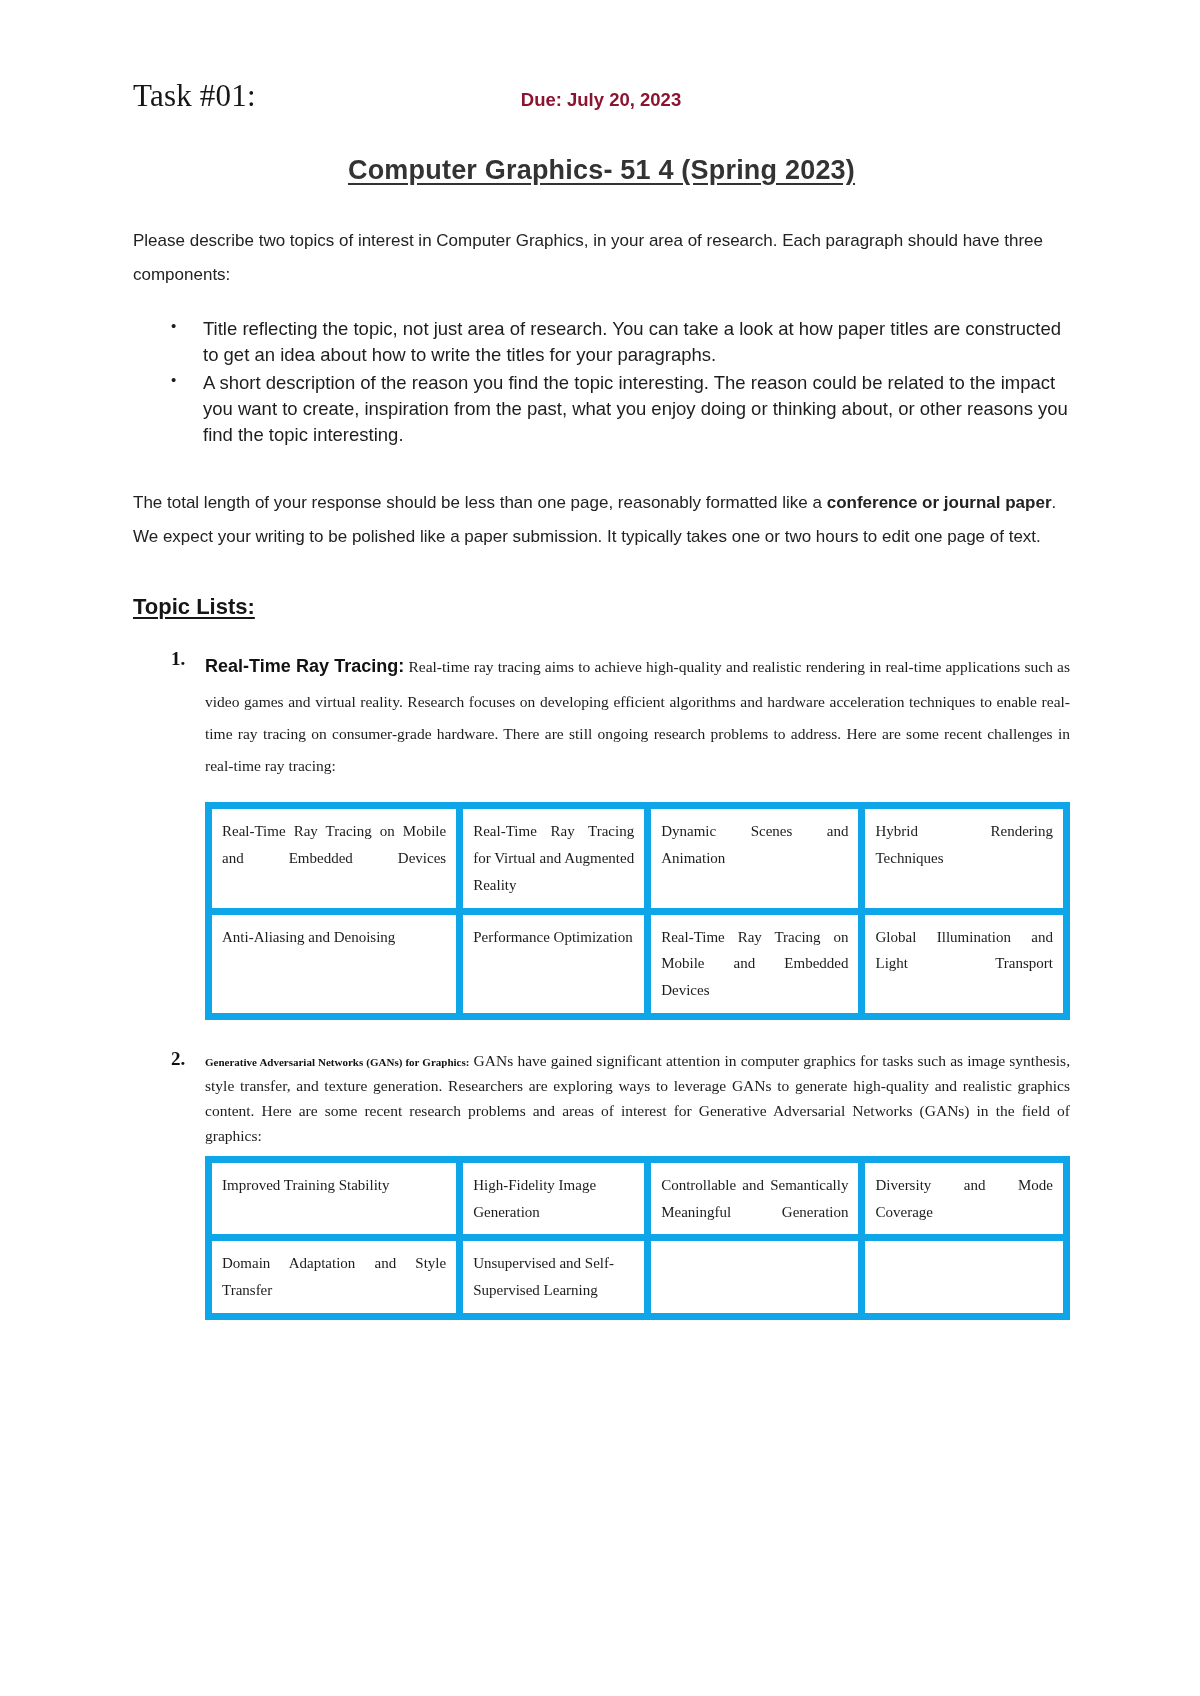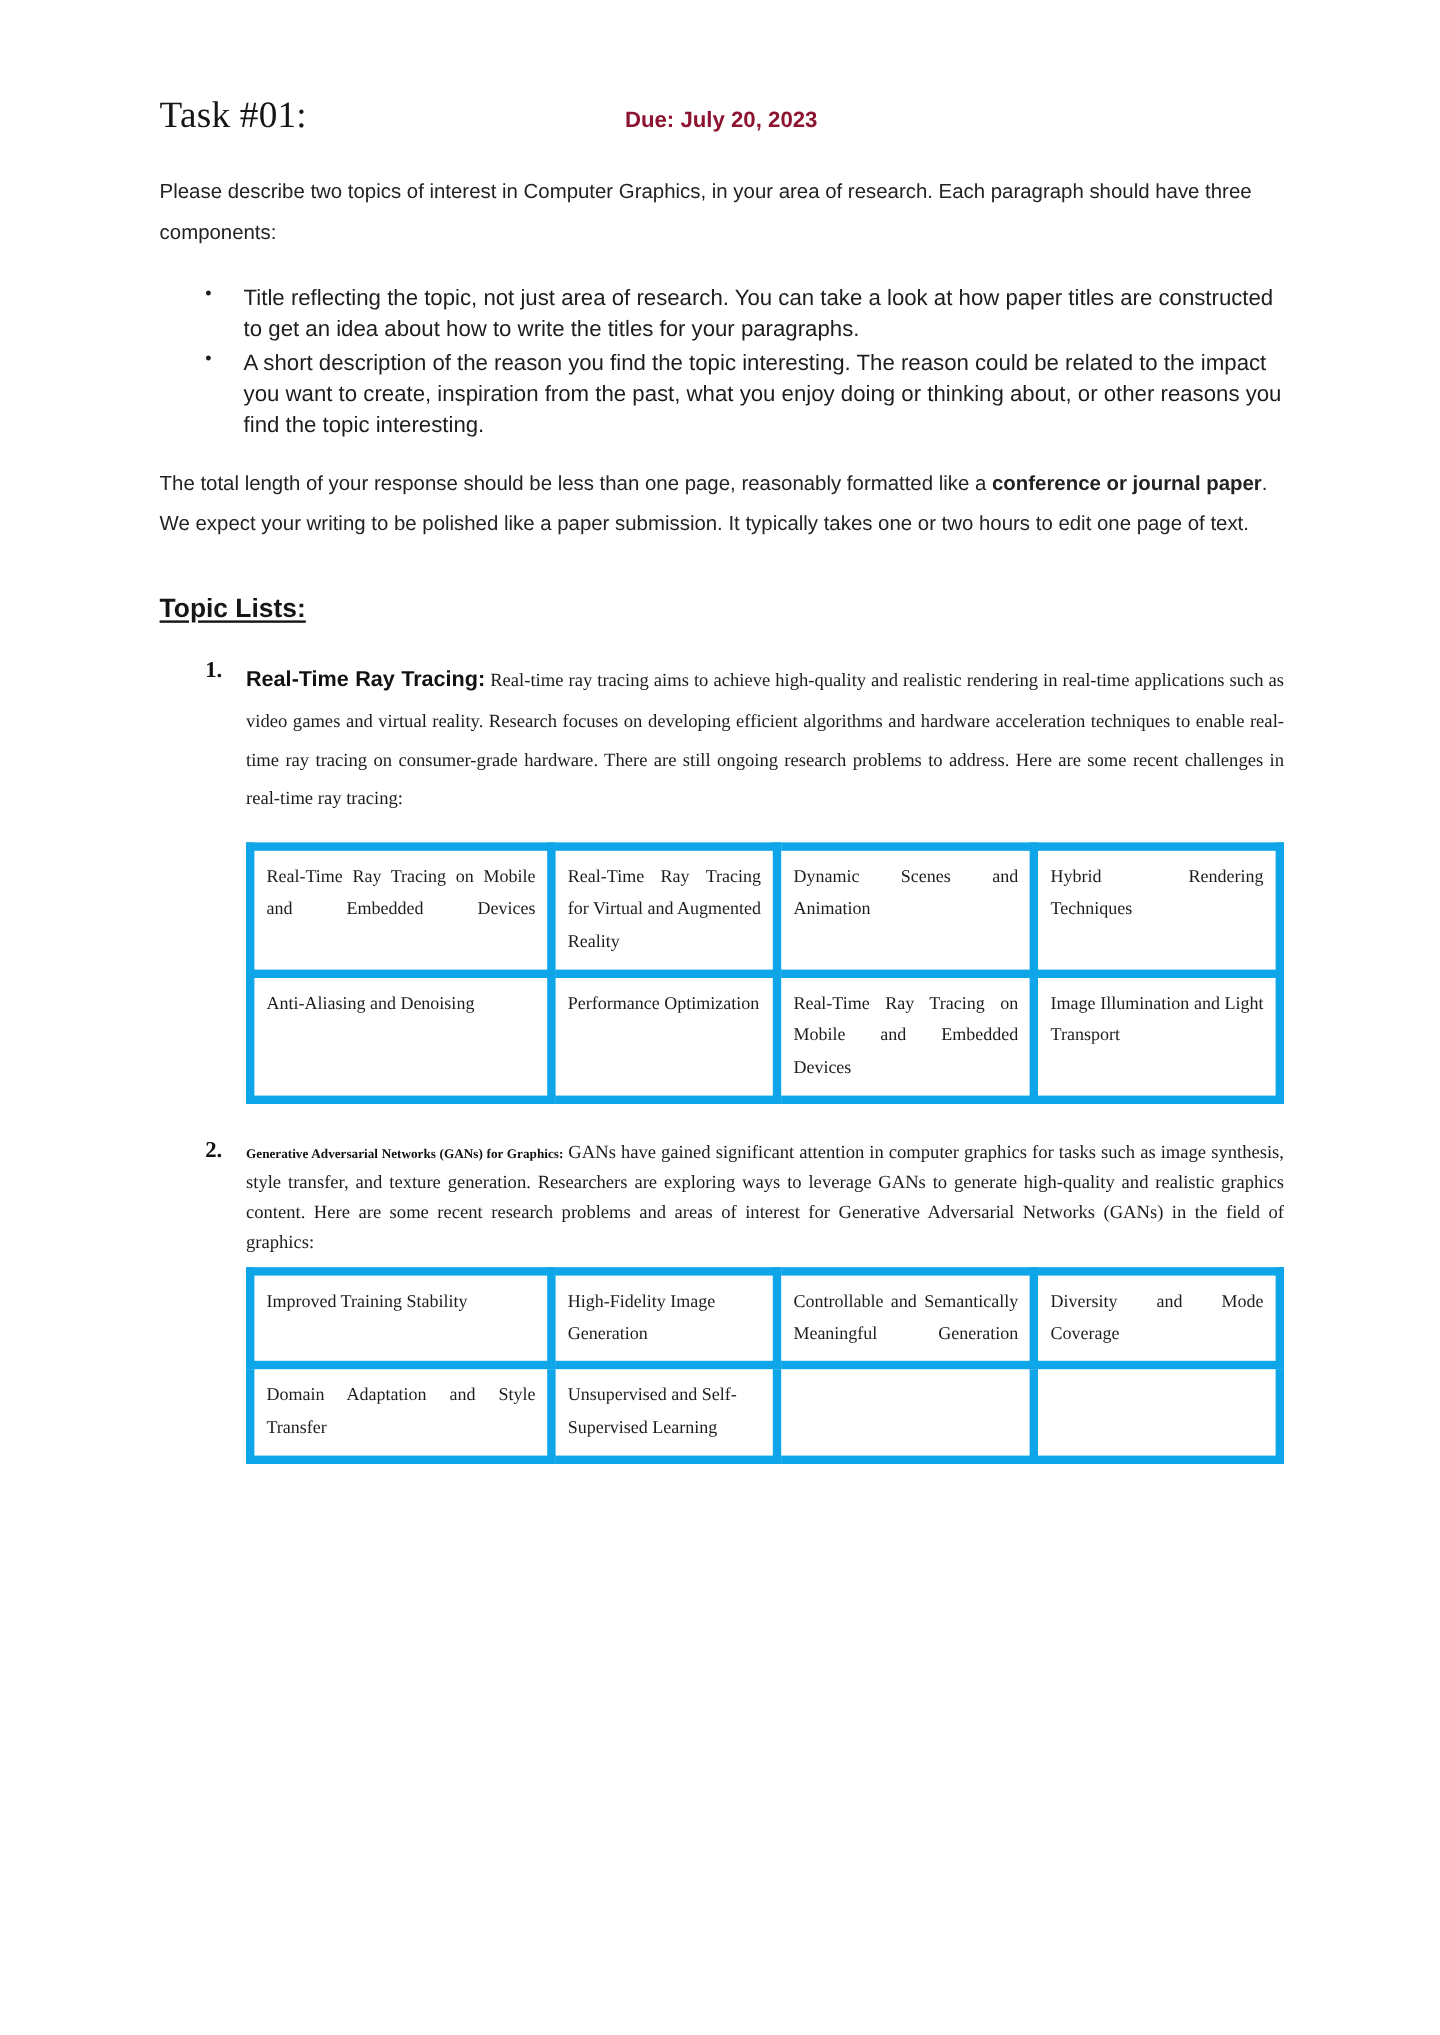--- a/index.html
+++ b/index.html
@@ -62,21 +62,21 @@
   .section-heading {
     margin-top: 68px;
     font-size: 19.5px;
     font-weight: bold;
     color: #8d1431;
     letter-spacing: 0.1px;
   }
 
   
   .body-par {
-    margin-top: 19px;
+    margin-top: 38px;
     font-size: 17px;
     line-height: 2.0;
     color: #222222;
     text-align: left;
   }
   .body-par b { font-weight: bold; }
 
   
   ul.bullets {
     margin: 24px 0 0 0;
@@ -179,20 +179,21 @@
 </head>
 <body>
 
 <div class="page">
 
   <div class="header-row">
     <div class="task-label">Task #01:</div>
     <div class="due-date">Due: July 20, 2023</div>
   </div>
 
+  <div class="course-title">Computer Graphics- 51 4 (Spring 2023)</div>
 
 
   <div class="body-par">Please describe two topics of interest in Computer Graphics, in your area of research. Each paragraph should have three components:</div>
 
   <ul class="bullets">
     <li>Title reflecting the topic, not just area of research. You can take a look at how paper titles are constructed to get an idea about how to write the titles for your paragraphs.</li>
     <li>A short description of the reason you find the topic interesting. The reason could be related to the impact you want to create, inspiration from the past, what you enjoy doing or thinking about, or other reasons you find the topic interesting.</li>
   </ul>
 
   <div class="body-par par-spaced"><span>The total length of your response should be less than one page, reasonably formatted like a </span><b>conference or journal paper</b><span>. We expect your writing to be polished like a paper submission. It typically takes one or two hours to edit one page of text.</span></div>
@@ -209,21 +210,21 @@
         <tr>
           <td class="c1">Real-Time Ray Tracing on Mobile and Embedded Devices</td>
           <td class="c2">Real-Time Ray Tracing for Virtual and Augmented Reality</td>
           <td class="c3">Dynamic Scenes and Animation</td>
           <td class="c4">Hybrid Rendering Techniques</td>
         </tr>
         <tr>
           <td class="c1 nojust">Anti-Aliasing and Denoising</td>
           <td class="c2 nojust">Performance Optimization</td>
           <td class="c3">Real-Time Ray Tracing on Mobile and Embedded Devices</td>
-          <td class="c4">Image Illumination and Light Transport</td>
+          <td class="c4">Global Illumination and Light Transport</td>
         </tr>
       </tbody>
     </table>
   </div>
 
   
   <div class="topic-block">
     <span class="topic-number">2.</span>
     <div class="topic-para tight"><span class="topic-title serif-title">Generative Adversarial Networks (GANs) for Graphics:</span> <span>GANs have gained significant attention in computer graphics for tasks such as image synthesis, style transfer, and texture generation. Researchers are exploring ways to leverage GANs to generate high-quality and realistic graphics content. Here are some recent research problems and areas of interest for Generative Adversarial Networks (GANs) in the field of graphics:</span></div>
 

